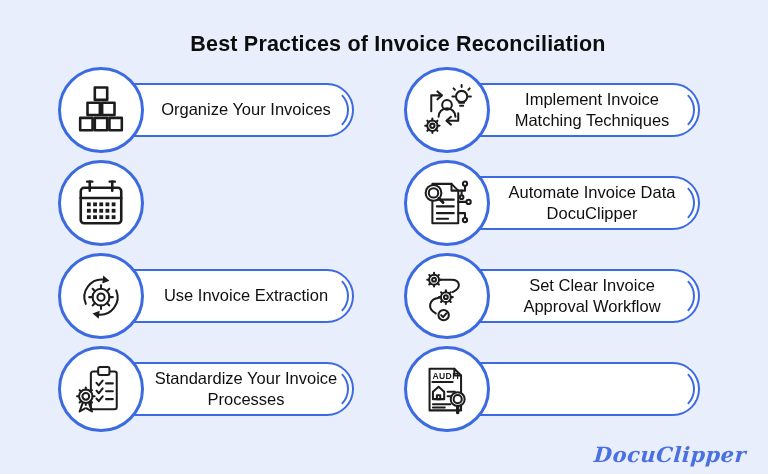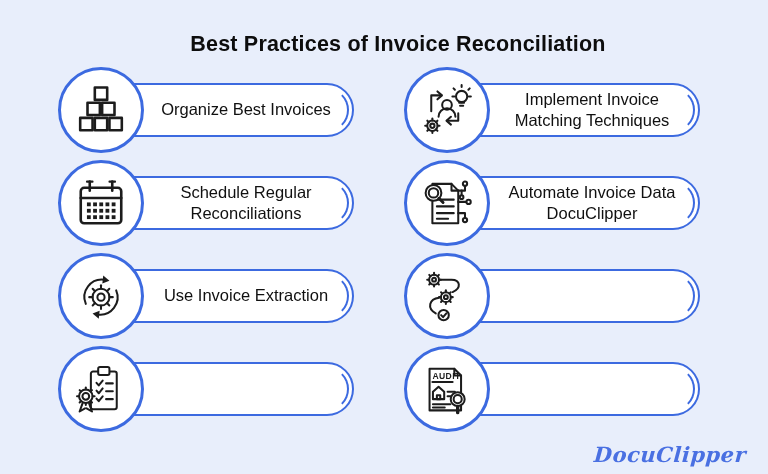--- a/index.html
+++ b/index.html
@@ -93,21 +93,21 @@
         <rect x="18.5" y="4" width="11" height="11"></rect>
         <rect x="12" y="17.5" width="11" height="11"></rect>
         <rect x="25" y="17.5" width="11" height="11"></rect>
         <rect x="5.5" y="31" width="11" height="11"></rect>
         <rect x="18.5" y="31" width="11" height="11"></rect>
         <rect x="31.5" y="31" width="11" height="11"></rect>
       </svg>
     </div>
     <div class="pill">
       <div class="pill-arc"></div>
-      <span class="label">Organize Best Invoices</span>
+      <span class="label">Organize Your Invoices</span>
     </div>
   </div>
 
   <div class="item">
     <div class="circle">
       <svg viewBox="0 0 48 48">
         <g class="thin">
           <polyline points="10,25 10,11 19,11"></polyline>
           <polyline points="15.5,7.5 19.5,11 15.5,14.5"></polyline>
           <circle cx="24" cy="19.5" r="4.3"></circle>
@@ -162,24 +162,20 @@
             <rect x="28" y="29.2" width="3.4" height="3.4"></rect>
             <rect x="33.5" y="29.2" width="3.4" height="3.4"></rect>
           <rect x="11.5" y="34.9" width="3.4" height="3.4"></rect>
             <rect x="17" y="34.9" width="3.4" height="3.4"></rect>
             <rect x="22.5" y="34.9" width="3.4" height="3.4"></rect>
             <rect x="28" y="34.9" width="3.4" height="3.4"></rect>
             <rect x="33.5" y="34.9" width="3.4" height="3.4"></rect>
         </g>
       </svg>
     </div>
-    <div class="pill">
-      <div class="pill-arc"></div>
-      <span class="label">Schedule Regular Reconciliations</span>
-    </div>
   </div>
 
   <div class="item">
     <div class="circle">
       <svg viewBox="0 0 48 48">
         <g class="thin">
           <path d="M11,7 h17 l6,6 v29 h-23 z"></path>
           <path d="M28,7 v6 h6"></path>
           <line x1="15" y1="21" x2="30" y2="21"></line>
           <line x1="15" y1="27" x2="30" y2="27"></line>
@@ -258,20 +254,21 @@
             <line x1="26.1" y1="28.1" x2="27.3" y2="29.3"></line>
           <line x1="27.3" y1="20.7" x2="26.1" y2="21.9"></line>
             <line x1="19.9" y1="28.1" x2="18.7" y2="29.3"></line>
           <circle cx="21" cy="41" r="4.6"></circle>
           <polyline points="18.8,41 20.5,42.8 23.4,39.4"></polyline>
         </g>
       </svg>
     </div>
     <div class="pill">
       <div class="pill-arc"></div>
+      <span class="label">Set Clear Invoice Approval Workflow</span>
     </div>
   </div>
 
   <div class="item">
     <div class="circle">
       <svg viewBox="0 0 48 48">
         <g class="thin">
           <rect x="15" y="8.5" width="23" height="33.5" rx="2"></rect>
           <rect x="21.5" y="4.5" width="10" height="7" rx="1.5" class="fillw"></rect>
           <polyline points="20,18.5 22,20.8 25.5,16.5"></polyline>
@@ -290,20 +287,21 @@
             <line x1="14.7" y1="34.7" x2="16" y2="36"></line>
           <line x1="16" y1="25" x2="14.7" y2="26.3"></line>
             <line x1="6.3" y1="34.7" x2="5" y2="36"></line>
           <polyline points="7.5,37 5,44 9.8,41.2"></polyline>
           <polyline points="13.5,37 16,44 11.2,41.2"></polyline>
         </g>
       </svg>
     </div>
     <div class="pill">
       <div class="pill-arc"></div>
+      <span class="label">Standardize Your Invoice Processes</span>
     </div>
   </div>
 
   <div class="item">
     <div class="circle">
       <svg viewBox="0 0 48 48">
         <g class="thin">
           <path d="M8.5,6 h22 l6,6 v31 h-28 z"></path>
           <path d="M30.5,6 v6 h6"></path>
           <text x="11" y="15.5" font-size="7.6" letter-spacing="0.4">AUDIT</text>

